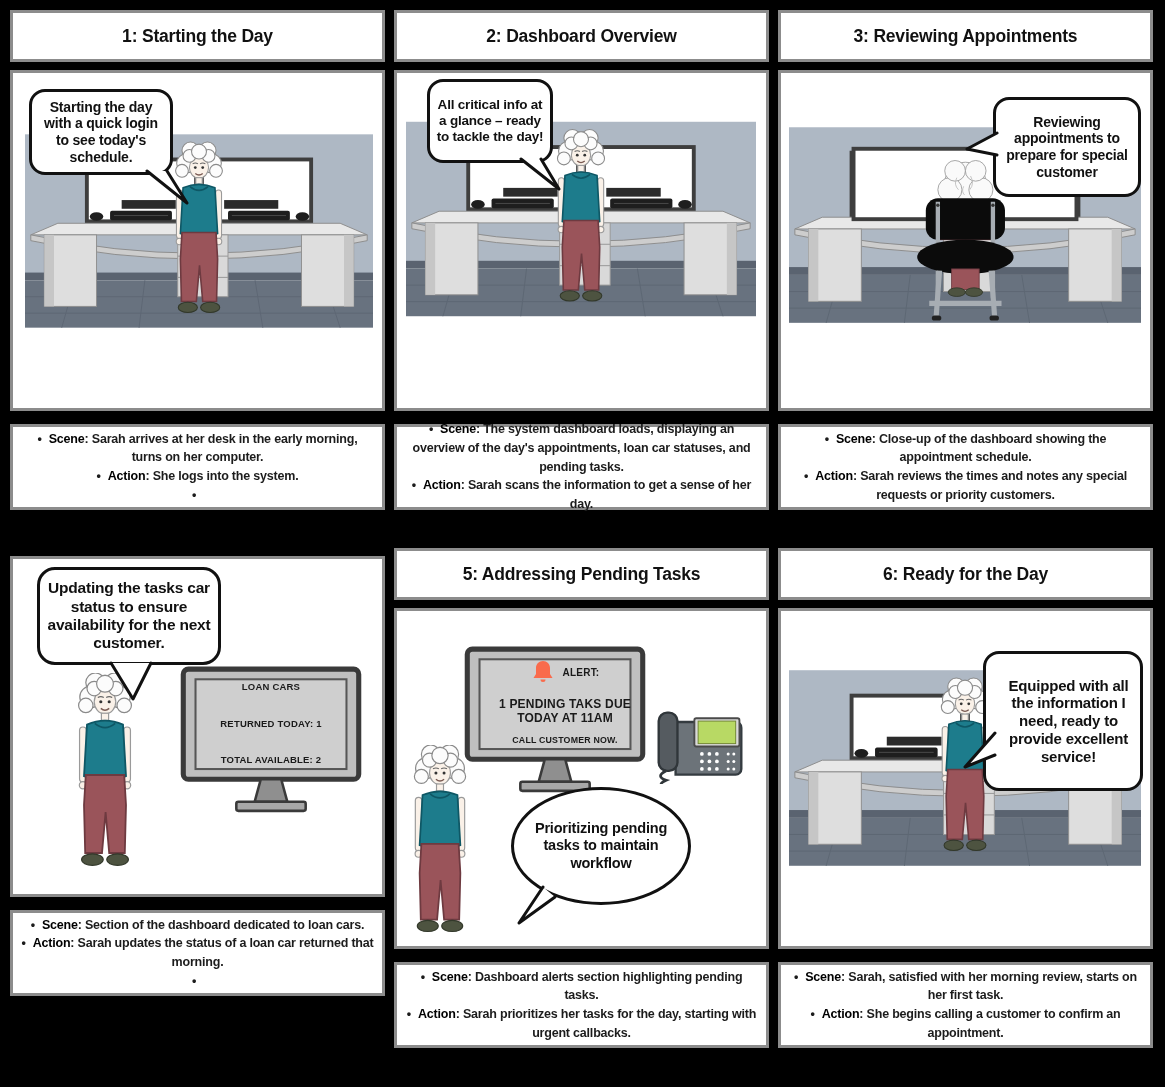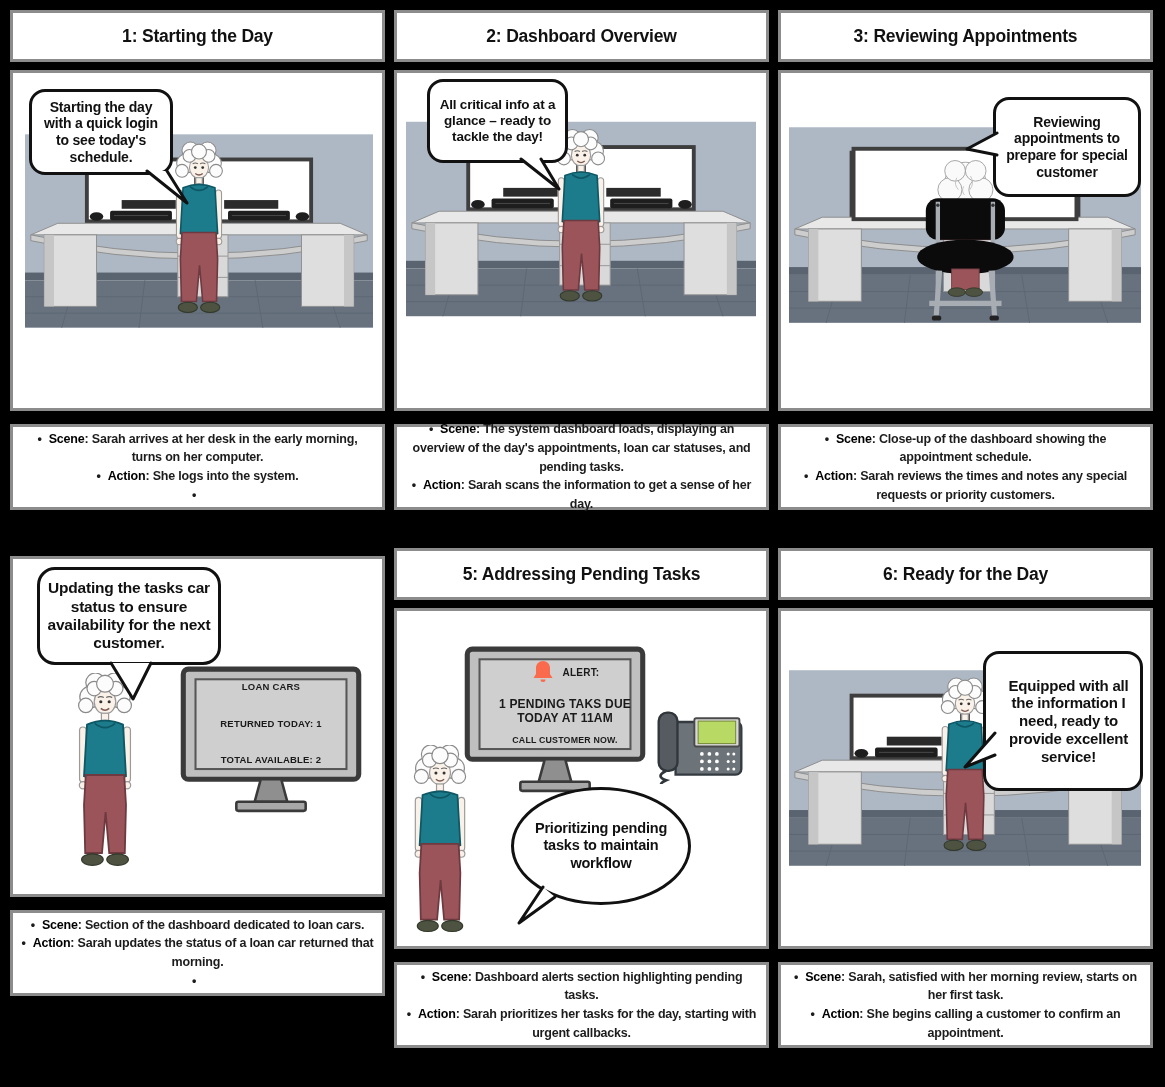--- a/index.html
+++ b/index.html
@@ -185,21 +185,21 @@
       <div class="title-box">
           <span>2: Dashboard Overview</span>
         </div>
       <div class="art-box">
         <svg class="scene-svg" style="left:9px;top:48px" width="350" height="196" viewBox="0 0 360 200">
           <use href="#g-office"></use>
           <g>
               <use href="#g-woman" transform="translate(147,8) scale(1.1)"></use>
             </g>
         </svg>
-        <div class="bubble" style="left:30px;top:6px;width:141px;height:84px;font-size:13.5px;">
+        <div class="bubble" style="left:30px;top:6px;width:126px;height:84px;font-size:13.5px;">
           <span>All critical info at a glance – ready to tackle the day!</span>
         </div>
         <svg class="tail" style="left:118px;top:84px" width="48" height="36" viewBox="0 0 48 36">
             <path d="M6,2 L44,32 L26,2"></path>
           </svg>
       </div>
       <div class="caption">
         <p class="cap-line"><span class="bullet">•</span><span class="cap-label">Scene</span><span>: The system dashboard loads, displaying an overview of the day's appointments, loan car statuses, and pending tasks.</span></p>
         <p class="cap-line"><span class="bullet">•</span><span class="cap-label">Action</span><span>: Sarah scans the information to get a sense of her day.</span></p>
       </div>

